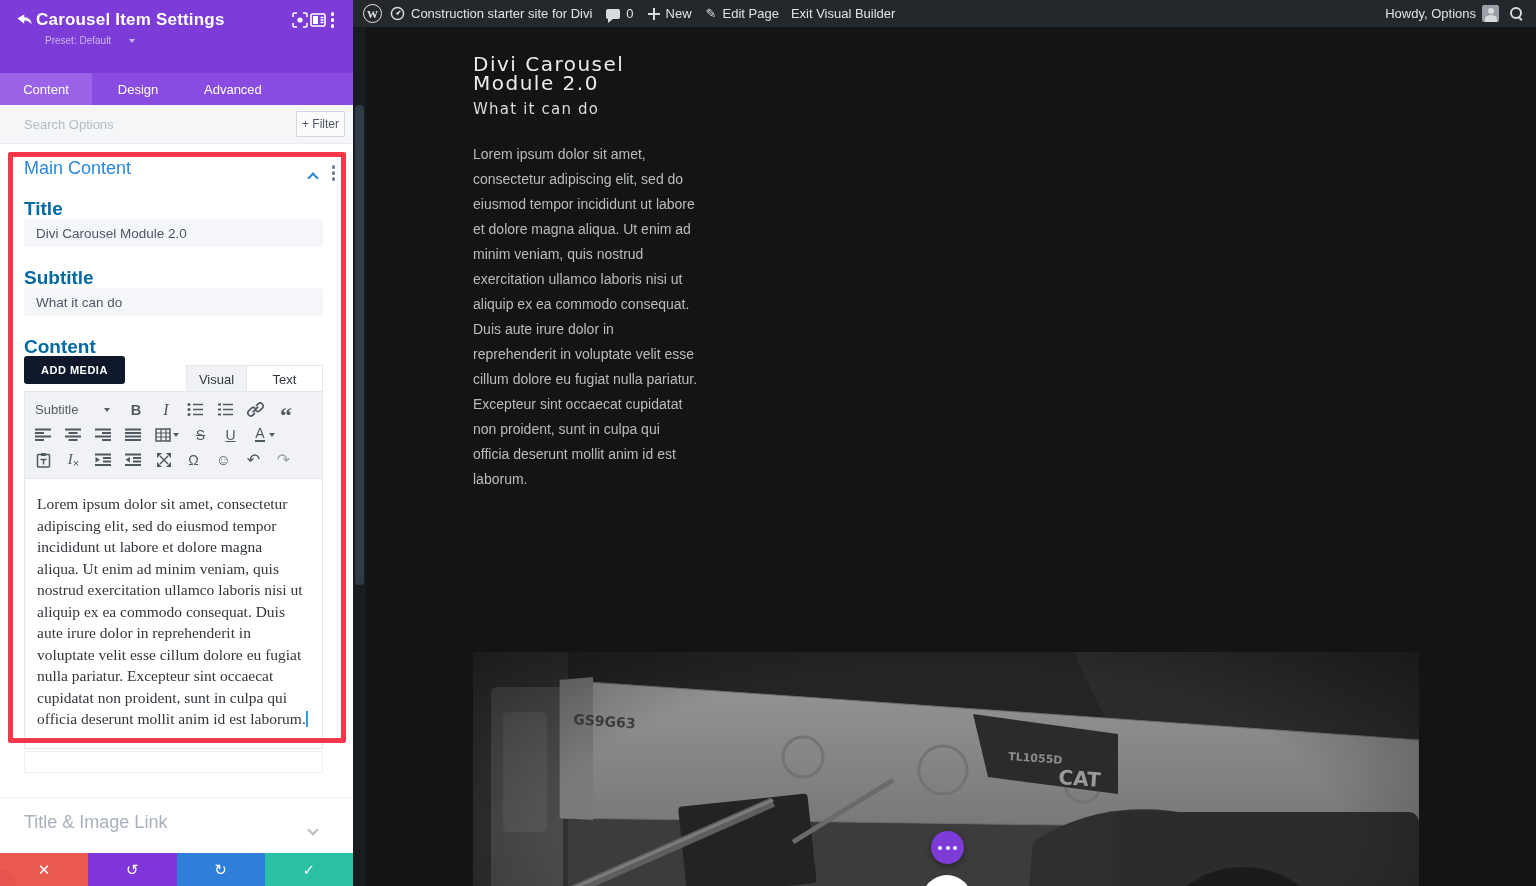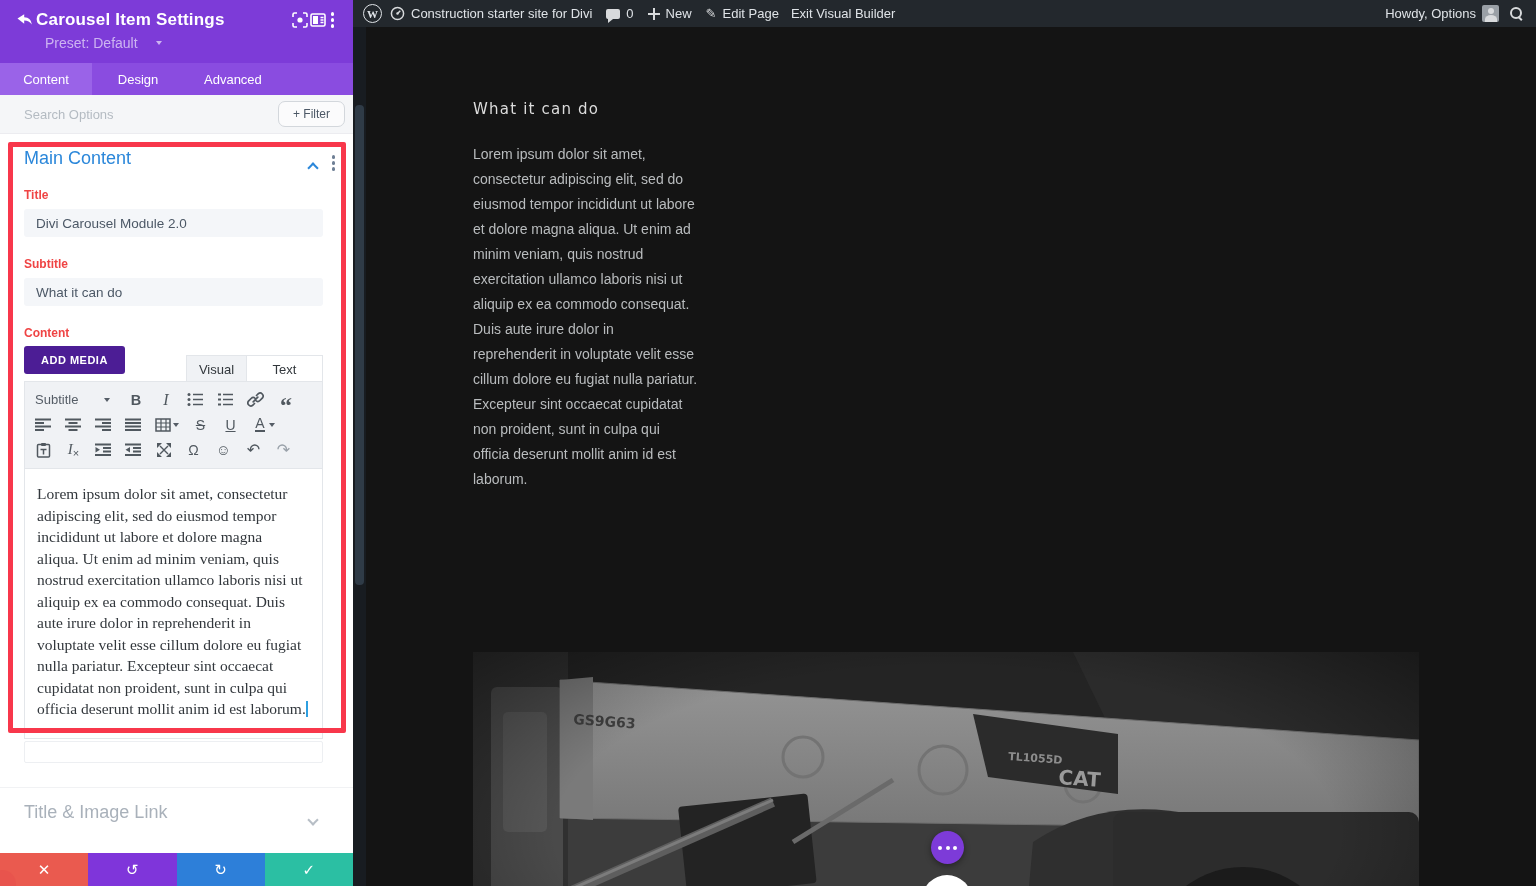--- a/index.html
+++ b/index.html
@@ -11,52 +11,52 @@
   .panel { position:absolute; left:0; top:0; width:353px; height:886px; background:#fff;
            z-index:5; display:flex; flex-direction:column; }
   .panel-header { background:#7d3bd8; padding:10px 16px 11px 16px; color:#fff; flex:0 0 auto; }
   .header-row { display:flex; align-items:center; gap:2px; }
   .back-icon { width:18px; height:16px; flex:0 0 auto; cursor:pointer; }
   .panel-title { font-size:17px; font-weight:700; letter-spacing:.2px; white-space:nowrap; }
   .hdr-spacer { flex:1; }
   .hdr-icon { width:16px; height:16px; display:inline-flex; align-items:center; justify-content:center; cursor:pointer; }
   .dots-v { display:inline-flex; flex-direction:column; gap:2.5px; cursor:pointer; padding:0 3px; }
   .dots-v i { width:3.5px; height:3.5px; border-radius:50%; background:#fff; }
-  .preset-row { margin:5px 0 1px 29px; font-size:14px; color:#cdb4f1; display:flex; align-items:center; gap:18px; cursor:pointer; }
+  .preset-row { margin:5px 0 16px 29px; font-size:10px; color:#cdb4f1; display:flex; align-items:center; gap:18px; cursor:pointer; }
   .caret-down-sm { width:0; height:0; border-left:3.5px solid transparent; border-right:3.5px solid transparent; border-top:4px solid #cdb4f1; }
 
   .tabs { display:flex; background:#8a4ce0; height:32px; flex:0 0 auto; }
   .tab { min-width:92px; padding:0 20px; display:flex; align-items:center; justify-content:center;
          font-size:13px; color:#fff; cursor:pointer; }
   .tab.active { background:#9a63e8; }
 
   .searchbar { height:39px; background:#f5f6f8; display:flex; align-items:center;
                padding:0 8px 0 24px; border-bottom:1px solid #ececf0; flex:0 0 auto; gap:8px; }
   .search-input { flex:1; border:0; background:transparent; outline:none; font-size:13px; color:#4c5866;
                   font-family:"Liberation Sans",sans-serif; }
   .search-input::placeholder { color:#b4bbc2; }
-  .filter-btn { background:#fbfbfc; border:1px solid #d3d7dc; border-radius:7px; font-size:12px;
-                color:#4c5866; padding:5px 14px; cursor:pointer; white-space:nowrap;
+  .filter-btn { background:#fbfbfc; border:1px solid #d3d7dc; border-radius:1px; font-size:12px;
+                color:#4c5866; padding:5px 5px; cursor:pointer; white-space:nowrap;
                 font-family:"Liberation Sans",sans-serif; }
 
   .panel-body { position:relative; flex:1 1 auto; background:#fff; overflow:hidden; }
   .sec-heading { position:absolute; left:24px; top:14px; font-size:18px; font-weight:500; color:#2b87da; }
   .chev { width:8px; height:8px; border-right:2px solid #2b87da; border-bottom:2px solid #2b87da; display:inline-block; }
   .chev-up   { transform:rotate(225deg); }
   .chev-down { transform:rotate(45deg); }
   .sec-chevron { position:absolute; right:36px; top:24px; cursor:pointer; }
   .sec-dots { position:absolute; right:16px; top:19px; display:flex; flex-direction:column; gap:2.5px; cursor:pointer; padding:2px; }
   .sec-dots i { width:3.5px; height:3.5px; border-radius:50%; background:#6e7f95; }
 
-  .field-label { position:absolute; left:24px; font-size:12px; font-weight:700; color:#ef4444; }
+  .field-label { position:absolute; left:24px; font-size:19px; font-weight:700; color:#0369a1; }
   .field-input { position:absolute; left:24px; width:299px; height:28px; background:#f4f6f9; border:0;
                  border-radius:3px; padding:0 12px; font-size:13.5px; color:#4c5866; outline:none;
                  font-family:"Liberation Sans",sans-serif; }
 
-  .addmedia-btn { position:absolute; left:24px; top:212px; height:28px; background:#4c1d95; color:#fff;
+  .addmedia-btn { position:absolute; left:24px; top:212px; height:28px; background:#0f172a; color:#fff;
                   border:0; border-radius:3px; font-size:11px; font-weight:700; letter-spacing:.5px;
                   padding:0 17px; cursor:pointer; font-family:"Liberation Sans",sans-serif; }
   .ed-tabs { position:absolute; top:221px; left:186px; width:137px; height:27px; display:flex; }
   .ed-tab { flex:1; display:flex; align-items:center; justify-content:center; font-size:13px; color:#32373c; cursor:pointer; }
   .ed-tab.visual { background:#f0f2f5; border:1px solid #e3e6ea; border-bottom:0; font-weight:400; flex:0 0 61px; }
   .ed-tab.text   { background:#fff; border:1px solid #e3e6ea; border-bottom:0; border-left:0; flex:1; }
 
   .editor { position:absolute; top:247px; left:24px; width:299px; height:358px; border:1px solid #e3e6ea;
             background:#fff; }
   .toolbar { background:#f0f2f5; border-bottom:1px solid #e3e6ea; padding:5px 10px 6px 10px; }
@@ -394,20 +394,22 @@
           <span class="avatar"></span>
         </span>
         <span class="mag"></span>
       </span>
     </div>
 
     <div class="scrollstrip">
       <div class="scrollthumb"></div>
     </div>
 
+    <h1 class="pv-title">Divi Carousel
+Module 2.0</h1>
     <div class="pv-subtitle">What it can do</div>
     <p class="pv-body">Lorem ipsum dolor sit amet,
 consectetur adipiscing elit, sed do
 eiusmod tempor incididunt ut labore
 et dolore magna aliqua. Ut enim ad
 minim veniam, quis nostrud
 exercitation ullamco laboris nisi ut
 aliquip ex ea commodo consequat.
 Duis aute irure dolor in
 reprehenderit in voluptate velit esse

